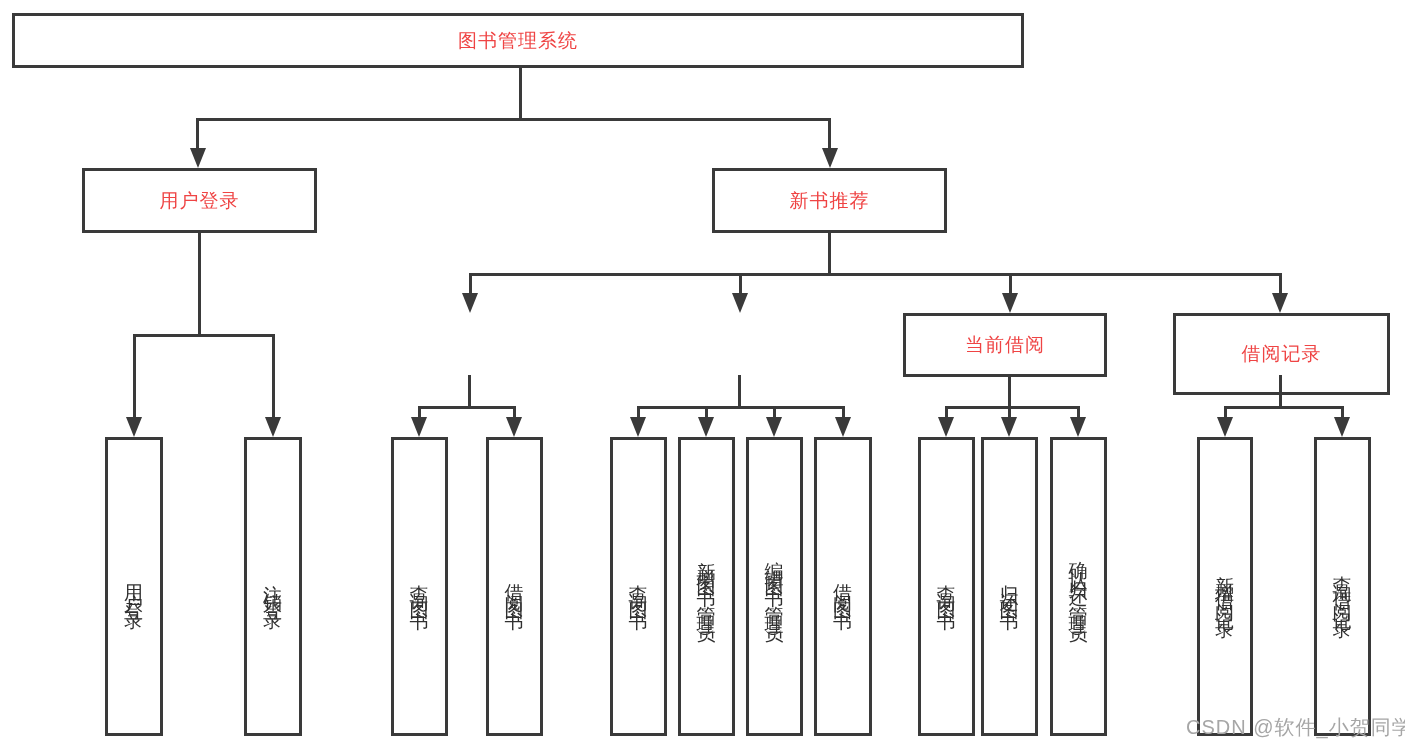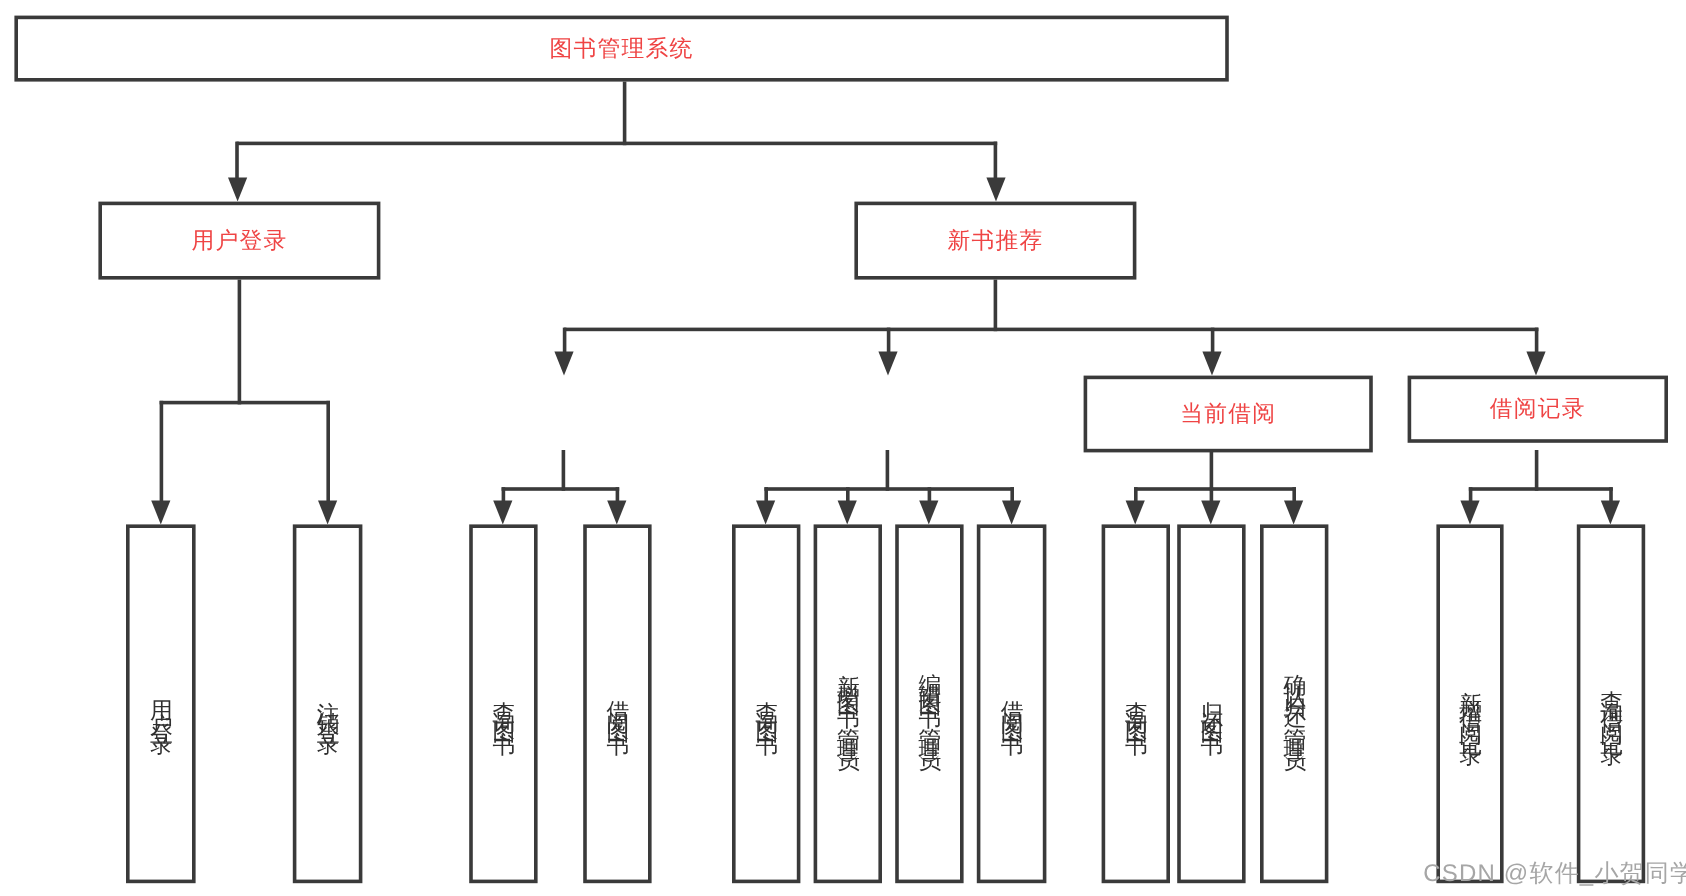--- a/index.html
+++ b/index.html
@@ -83,22 +83,22 @@
   <div class="hl" style="left:470px;top:273px;width:812px"></div>
   <div class="vl" style="left:469px;top:273px;height:23px"></div>
   <div class="ah" style="left:462px;top:293px"></div>
   <div class="vl" style="left:739px;top:273px;height:23px"></div>
   <div class="ah" style="left:732px;top:293px"></div>
   <div class="vl" style="left:1009px;top:273px;height:23px"></div>
   <div class="ah" style="left:1002px;top:293px"></div>
   <div class="vl" style="left:1279px;top:273px;height:23px"></div>
   <div class="ah" style="left:1272px;top:293px"></div>
 
-  <div class="box" style="left:903px;top:313px;width:241px;height:64px">当前借阅</div>
-  <div class="box" style="left:1173px;top:313px;width:217px;height:56px">借阅记录</div>
+  <div class="box" style="left:903px;top:313px;width:204px;height:64px">当前借阅</div>
+  <div class="box" style="left:1173px;top:313px;width:217px;height:82px">借阅记录</div>
 
   <div class="vl" style="left:468px;top:375px;height:34px"></div>
   <div class="hl" style="left:418px;top:406px;width:98px"></div>
   <div class="vl" style="left:738px;top:375px;height:34px"></div>
   <div class="hl" style="left:637px;top:406px;width:208px"></div>
   <div class="vl" style="left:1008px;top:375px;height:34px"></div>
   <div class="hl" style="left:945px;top:406px;width:135px"></div>
   <div class="vl" style="left:1279px;top:375px;height:34px"></div>
   <div class="hl" style="left:1224px;top:406px;width:120px"></div>
 

